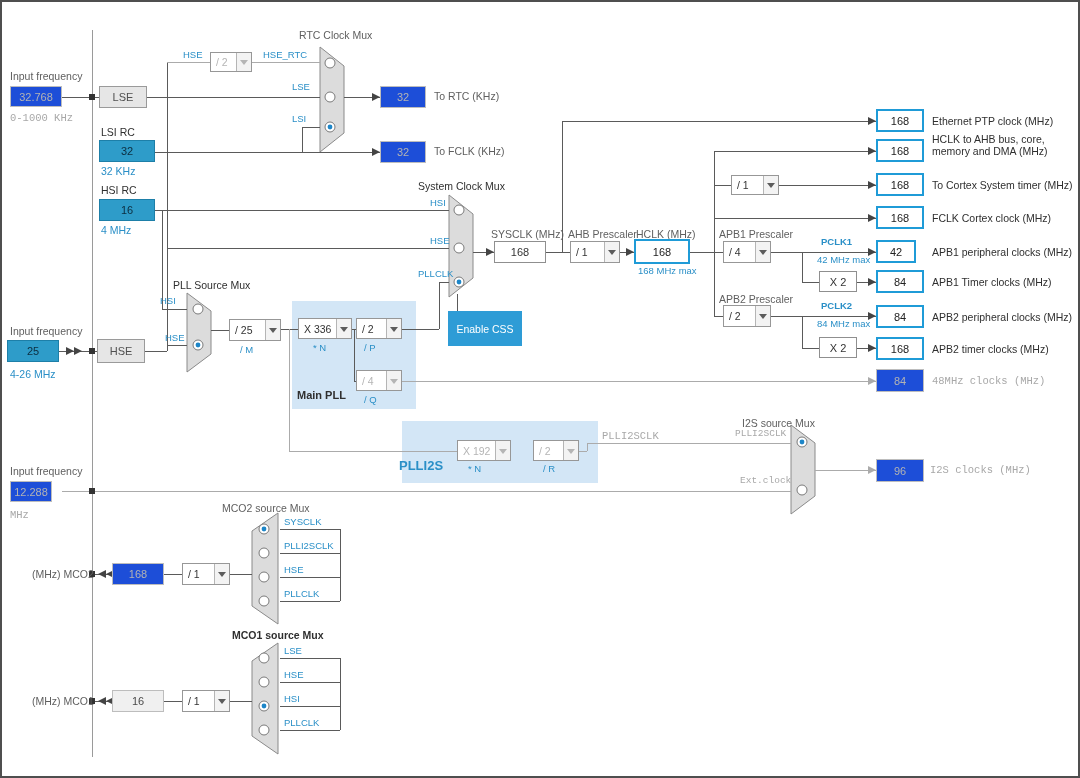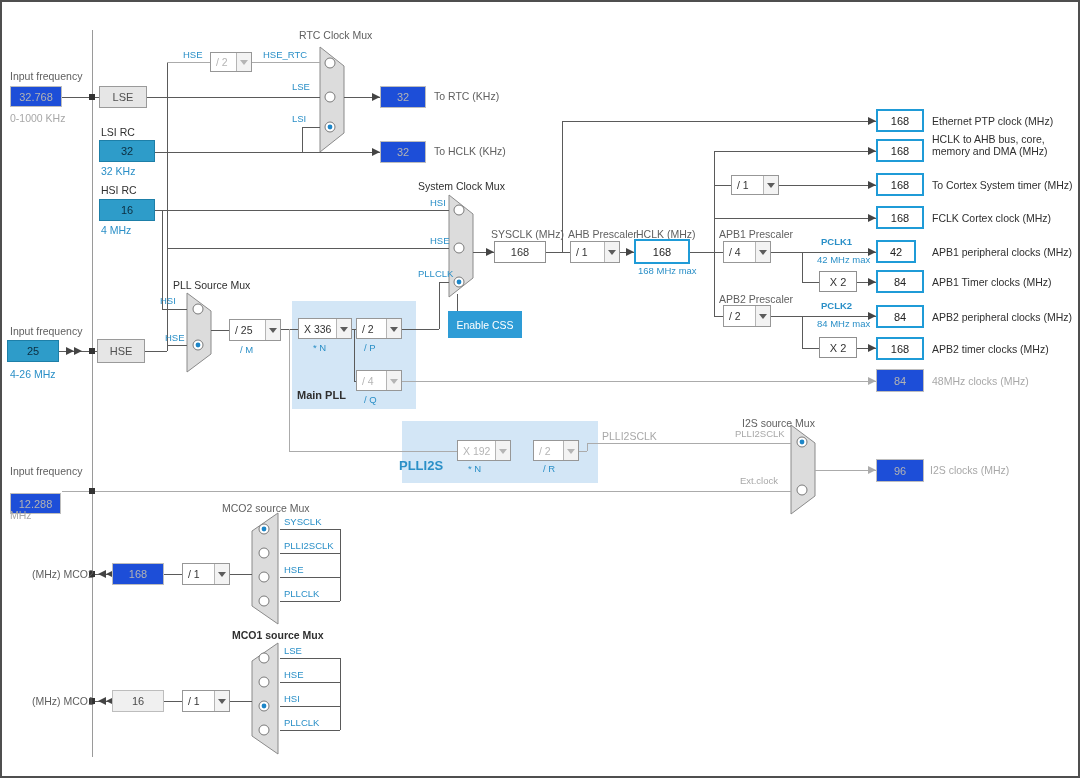--- a/index.html
+++ b/index.html
@@ -1,21 +1,21 @@
 <!DOCTYPE html>
 <html><head>
 <meta charset="utf-8">
 <style>
   html,body{margin:0;padding:0;background:#e8e8e8;}
   .stage{position:relative;width:1080px;height:778px;background:#ffffff;border:2px solid #4f4f4f;box-sizing:border-box;overflow:hidden;font-family:"Liberation Sans",sans-serif;}
   svg{position:absolute;left:0;top:0;}
   .lbl{position:absolute;font-size:10.5px;color:#5f5f5f;white-space:nowrap;}
   .lbl.dk{color:#2f2f2f;}
   .lbl.bl{color:#2a8fc7;}
-  .lbl.gy{color:#a8a8a8;}
+  .lbl.gy{color:#a8a8a8;font-family:Liberation Mono, monospace;}
   .lbl.sm{font-size:9.5px;}
   .lbl.b{font-weight:bold;}
   .vbox{position:absolute;display:flex;align-items:center;justify-content:center;font-size:11px;background:#fff;box-sizing:border-box;color:#222;}
   .vbox.blueborder{border:2px solid #1f9bd7;}
   .vbox.plain{border:1px solid #8f8f8f;color:#333;}
   .vbox.grey{background:#1d4ed8;border:1px solid #bdbdbd;color:#b3b3b3;}
   .vbox.greydark{background:#f0f0f0;border:1px solid #bdbdbd;color:#4a4a4a;}
   .vbox.bluefill{background:#2e9cc9;border:1px solid #1d7fa8;color:#0c2d3f;}
   .vbox.src{background:#e6e6e6;border:1px solid #9a9a9a;color:#4f4f4f;}
   .dd{position:absolute;display:flex;background:#fff;border:1px solid #979797;box-sizing:border-box;font-size:10.5px;color:#333;}
@@ -199,36 +199,36 @@
 <div class="lbl dk" style="left:99px;top:182px">HSI RC</div>
 <div class="vbox bluefill" style="left:97px;top:197px;width:56px;height:22px">16</div>
 <div class="lbl bl" style="left:99px;top:222px">4 MHz</div>
 
 <div class="lbl" style="left:8px;top:323px">Input frequency</div>
 <div class="vbox bluefill" style="left:5px;top:338px;width:52px;height:22px">25</div>
 <div class="lbl bl" style="left:8px;top:366px">4-26 MHz</div>
 <div class="vbox src" style="left:95px;top:337px;width:48px;height:24px">HSE</div>
 
 <div class="lbl" style="left:8px;top:463px">Input frequency</div>
-<div class="vbox grey" style="left:8px;top:491px;width:51px;height:21px">12.288</div>
+<div class="vbox grey" style="left:8px;top:479px;width:42px;height:21px">12.288</div>
 <div class="lbl gy" style="left:8px;top:507px">MHz</div>
 
 <div class="lbl" style="left:297px;top:27px">RTC Clock Mux</div>
 <div class="lbl bl sm" style="left:181px;top:47px">HSE</div>
 <div class="dd disabled" style="left:208px;top:50px;width:42px;height:20px">
       <span class="val">/ 2</span>
       <span class="chev"></span>
     </div>
 <div class="lbl bl sm" style="left:261px;top:47px">HSE_RTC</div>
 <div class="lbl bl sm" style="left:290px;top:79px">LSE</div>
 <div class="lbl bl sm" style="left:290px;top:111px">LSI</div>
 <div class="vbox grey" style="left:378px;top:84px;width:46px;height:22px">32</div>
 <div class="lbl" style="left:432px;top:88px">To RTC (KHz)</div>
 <div class="vbox grey" style="left:378px;top:139px;width:46px;height:22px">32</div>
-<div class="lbl" style="left:432px;top:143px">To HCLK (KHz)</div>
+<div class="lbl" style="left:432px;top:143px">To FCLK (KHz)</div>
 
 <div class="lbl dk" style="left:171px;top:277px">PLL Source Mux</div>
 <div class="lbl bl sm" style="left:158px;top:293px">HSI</div>
 <div class="lbl bl sm" style="left:163px;top:330px">HSE</div>
 <div class="dd" style="left:227px;top:317px;width:52px;height:22px">
       <span class="val">/ 25</span>
       <span class="chev"></span>
     </div>
 <div class="lbl bl sm" style="left:238px;top:342px">/ M</div>
 
@@ -259,21 +259,21 @@
       <span class="chev"></span>
     </div>
 <div class="lbl bl sm" style="left:541px;top:461px">/ R</div>
 <div class="lbl bl b" style="left:397px;top:456px;font-size:13px">PLLI2S</div>
 <div class="lbl gy" style="left:600px;top:428px">PLLI2SCLK</div>
 
 <div class="lbl dk" style="left:416px;top:178px">System Clock Mux</div>
 <div class="lbl bl sm" style="left:428px;top:195px">HSI</div>
 <div class="lbl bl sm" style="left:428px;top:233px">HSE</div>
 <div class="lbl bl sm" style="left:416px;top:266px">PLLCLK</div>
-<div class="btn" style="left:446px;top:309px;width:74px;height:27px">Enable CSS</div>
+<div class="btn" style="left:446px;top:309px;width:74px;height:35px">Enable CSS</div>
 
 <div class="lbl" style="left:489px;top:226px">SYSCLK (MHz)</div>
 <div class="vbox plain" style="left:492px;top:239px;width:52px;height:22px">168</div>
 <div class="lbl" style="left:566px;top:226px">AHB Prescaler</div>
 <div class="dd" style="left:568px;top:239px;width:50px;height:22px">
       <span class="val">/ 1</span>
       <span class="chev"></span>
     </div>
 <div class="lbl" style="left:634px;top:226px">HCLK (MHz)</div>
 <div class="vbox blueborder" style="left:632px;top:237px;width:56px;height:25px">168</div>

